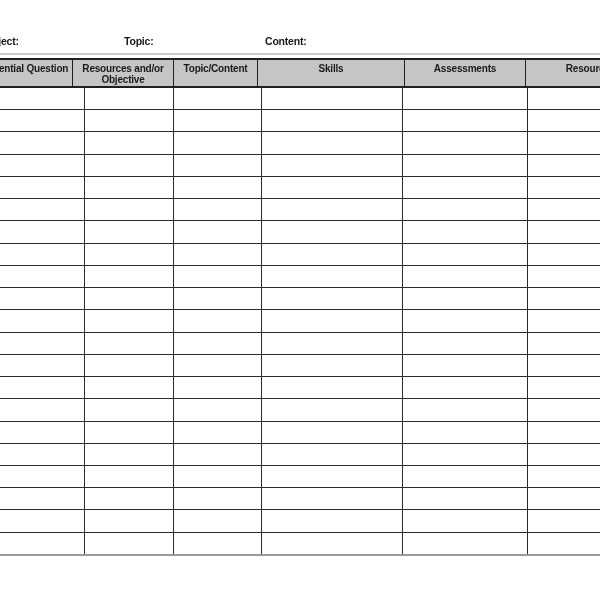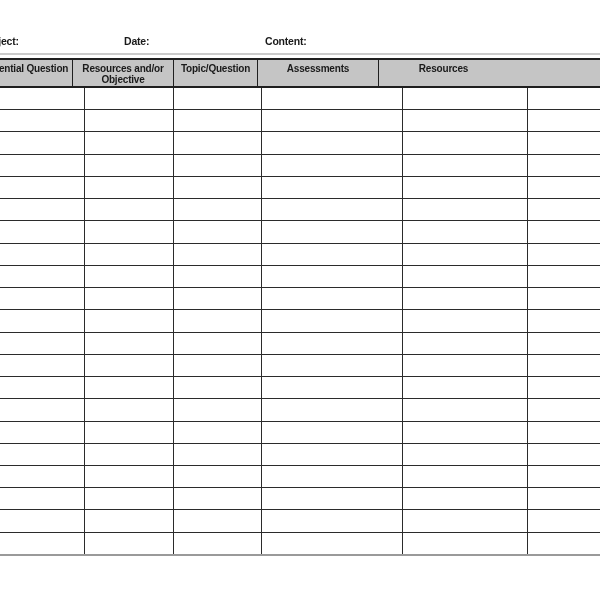--- a/index.html
+++ b/index.html
@@ -43,30 +43,31 @@
   .brow{flex:1;display:flex;border-bottom:1.7px solid var(--gline,#2b2b2b);}
   .brow:last-child{border-bottom:none;}
   .bcell{box-sizing:border-box;height:100%;}
   .bcell + .bcell{border-left:1.7px solid var(--gline,#2b2b2b);}
 </style>
 </head>
 <body>
 
 <div id="viewport" style="--page-bg: #ffffff; --head-bg: #c5c5c5; --hline: #1f1f1f; --gline: #2b2b2b; --bottom-line: #9a9a9a; --rule: #cbcbcb; --text: #1a1a1a;">
   <span class="lbl" id="subject-label">Subject:</span>
-  <span class="lbl" id="date-label">Date:</span>
+  <span class="lbl" id="date-label">Topic:</span>
   <span class="lbl" id="teacher-label">Content:</span>
 
   <div id="top-rule"></div>
 
   <div id="sheet">
     <div id="thead">
         <div class="hcell" style="width: 94px;">Essential Question</div>
         <div class="hcell" style="width: 101px;">Resources and/or Objective</div>
-        <div class="hcell" style="width: 84px;">Topic/Question</div>
+        <div class="hcell" style="width: 84px;">Topic/Content</div>
+        <div class="hcell" style="width: 147px;">Skills</div>
         <div class="hcell" style="width: 121px;">Assessments</div>
         <div class="hcell" style="width: 130px;">Resources</div>
       </div>
     <div id="tbody">
         <div class="brow">
           <div class="bcell" style="width: 106px;"></div>
           <div class="bcell" style="width: 89px;"></div>
           <div class="bcell" style="width: 88px;"></div>
           <div class="bcell" style="width: 141px;"></div>
           <div class="bcell" style="width: 125px;"></div>

